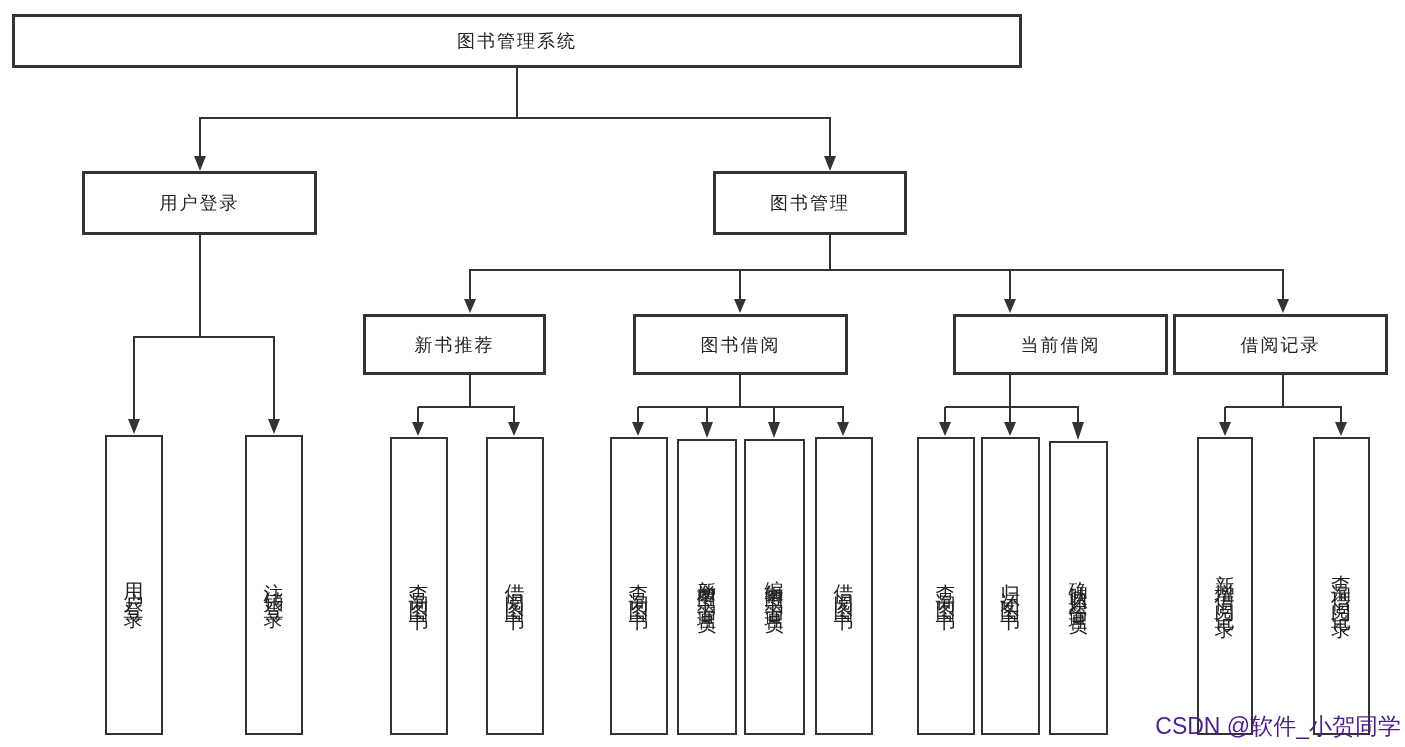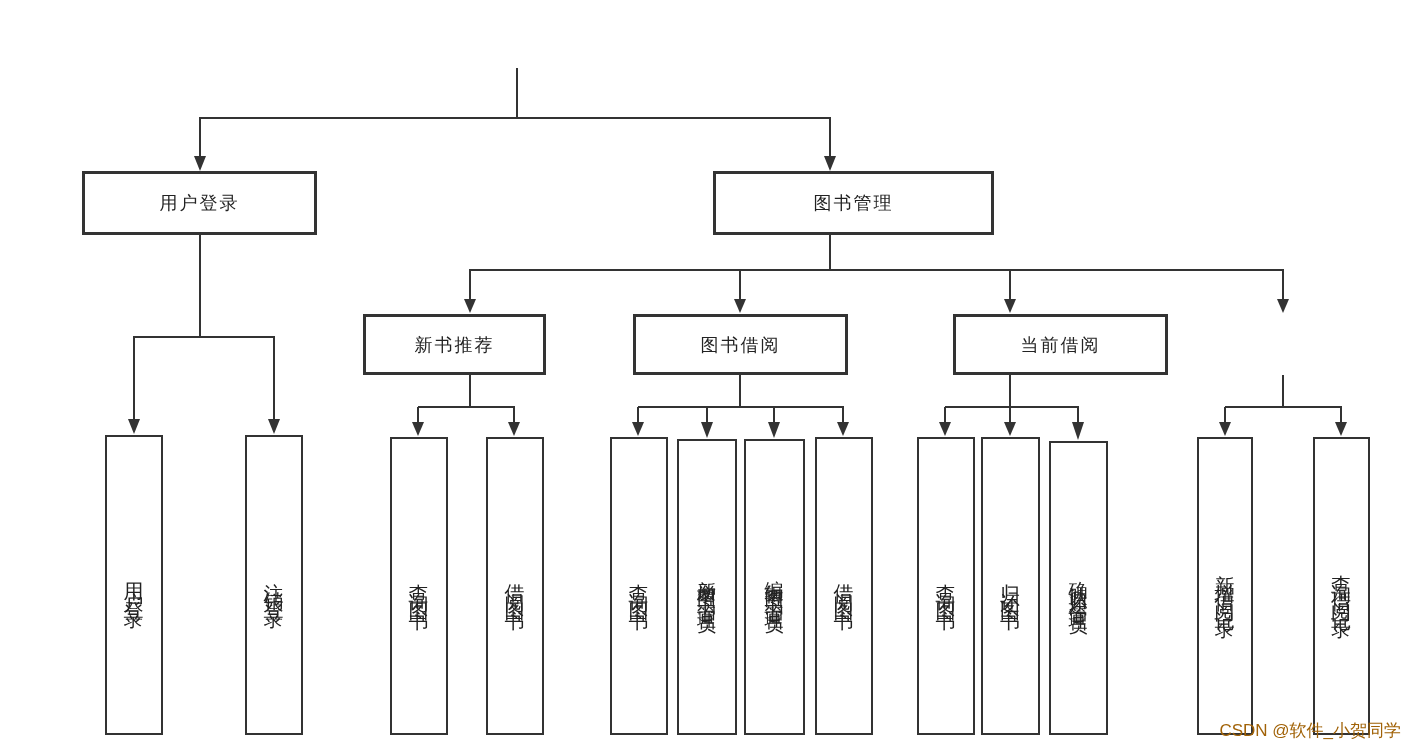--- a/index.html
+++ b/index.html
@@ -37,21 +37,21 @@
     letter-spacing: 9px;
     line-height: 1.0;
   }
   .node.leaf.long {
     font-size: 19px;
     letter-spacing: 5px;
   }
   
   .n-root    { left: 12px;   top: 14px;  width: 1010px; height: 54px; }
   .n-login   { left: 82px;   top: 171px; width: 235px;  height: 64px; }
-  .n-mgmt    { left: 713px;  top: 171px; width: 281px;  height: 64px; }
+  .n-mgmt    { left: 713px;  top: 171px; width: 194px;  height: 64px; }
   .n-newrec  { left: 363px;  top: 314px; width: 183px;  height: 61px; }
   .n-borrow  { left: 633px;  top: 314px; width: 215px;  height: 61px; }
   .n-current { left: 953px;  top: 314px; width: 215px;  height: 61px; }
   .n-records { left: 1173px; top: 314px; width: 215px;  height: 61px; }
   .f-ulogin  { left: 105px;  top: 435px; width: 58px; height: 300px; }
   .f-logout  { left: 245px;  top: 435px; width: 58px; height: 300px; }
   .f-nbr-q   { left: 390px;  top: 437px; width: 58px; height: 298px; }
   .f-nbr-b   { left: 486px;  top: 437px; width: 58px; height: 298px; }
   .f-bb-q    { left: 610px;  top: 437px; width: 58px; height: 298px; }
   .f-bb-a    { left: 677px;  top: 439px; width: 60px; height: 296px; }
@@ -59,22 +59,22 @@
   .f-bb-b    { left: 815px;  top: 437px; width: 58px; height: 298px; }
   .f-cb-q    { left: 917px;  top: 437px; width: 58px; height: 298px; }
   .f-cb-r    { left: 981px;  top: 437px; width: 59px; height: 298px; }
   .f-cb-c    { left: 1049px; top: 441px; width: 59px; height: 294px; }
   .f-br-a    { left: 1197px; top: 437px; width: 56px; height: 298px; }
   .f-br-q    { left: 1313px; top: 437px; width: 57px; height: 298px; }
   .watermark {
     position: absolute;
     right: 4px;
     bottom: 5px;
-    font-size: 17px;
-    color: #a16207;
+    font-size: 23px;
+    color: #4c1d95;
     z-index: 2;
     white-space: nowrap;
   }
 </style>
 </head>
 <body>
 
 <div class="canvas">
 
   <svg class="connectors" viewBox="0 0 1405 747" xmlns="http://www.w3.org/2000/svg">
@@ -143,30 +143,32 @@
 
       <polygon points="939,422 951,422 945,436"></polygon>
       <polygon points="1004,422 1016,422 1010,436"></polygon>
       <polygon points="1072,422 1084,422 1078,440"></polygon>
 
       <polygon points="1219,422 1231,422 1225,436"></polygon>
       <polygon points="1335,422 1347,422 1341,436"></polygon>
     </g>
   </svg>
 
+  <div class="node wide n-root">图书管理系统</div>
 
   <div class="node wide n-login">用户登录</div>
   <div class="node wide n-mgmt">图书管理</div>
 
   <div class="node leaf f-ulogin">用户登录</div>
   <div class="node leaf f-logout">注销登录</div>
 
   <div class="node wide n-newrec">新书推荐</div>
   <div class="node wide n-borrow">图书借阅</div>
   <div class="node wide n-current">当前借阅</div>
+  <div class="node wide n-records">借阅记录</div>
 
   <div class="node leaf f-nbr-q">查询图书</div>
   <div class="node leaf f-nbr-b">借阅图书</div>
 
   <div class="node leaf f-bb-q">查询图书</div>
   <div class="node leaf long f-bb-a">新增图书（管理员）</div>
   <div class="node leaf long f-bb-e">编辑图书（管理员）</div>
   <div class="node leaf f-bb-b">借阅图书</div>
 
   <div class="node leaf f-cb-q">查询图书</div>

